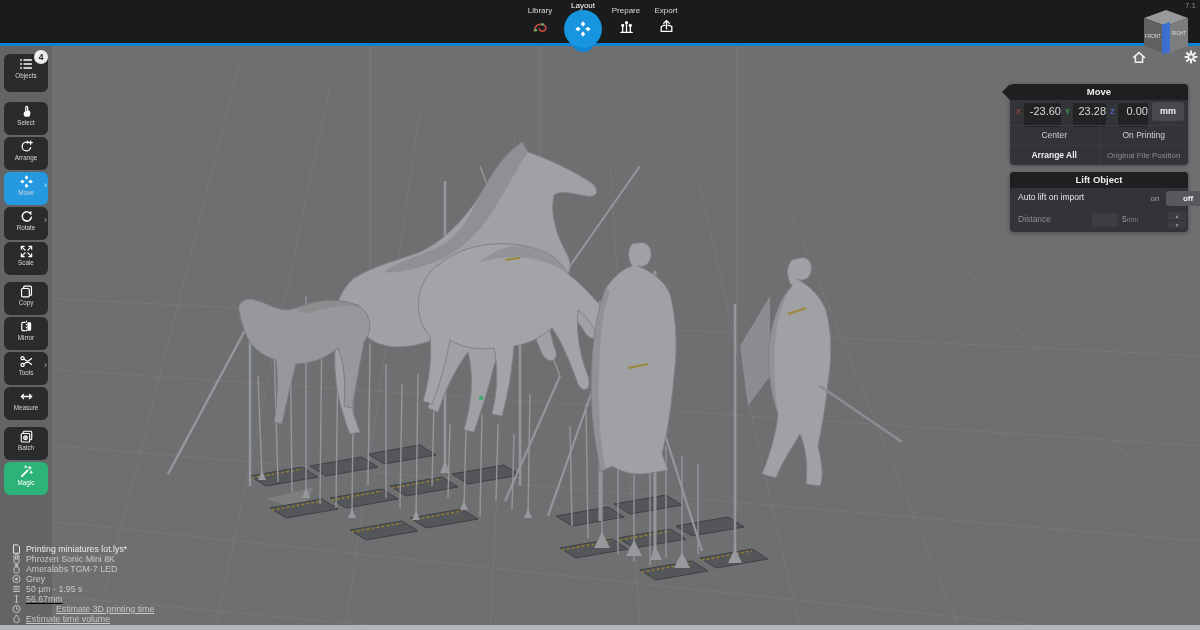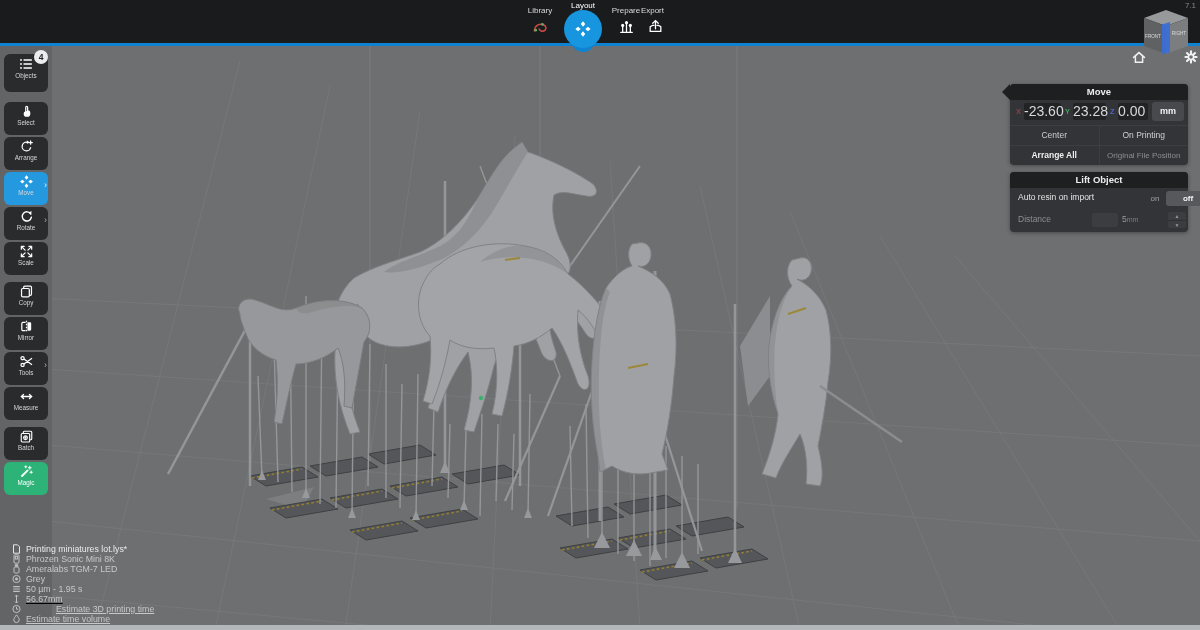--- a/index.html
+++ b/index.html
@@ -40,22 +40,22 @@
 
   
   .panel { position:absolute; left:1010px; width:178px; background:#323437; border-radius:4px; z-index:20;
      box-shadow:0 1px 4px rgba(0,0,0,.35); overflow:visible; }
   .panel-header { background:#1d1f21; border-radius:4px 4px 0 0; height:16px; text-align:center;
      font-size:9.5px; font-weight:bold; color:#ededee; line-height:16px; }
   #move-panel { top:84px; height:81px; }
   #collapse-notch { position:absolute; left:-8px; top:0; width:0; height:0;
      border-top:8px solid transparent; border-bottom:8px solid transparent; border-right:8px solid #1d1f21; }
   .axis-label { position:absolute; top:23px; font-size:7.5px; font-weight:bold; }
-  .axis-input { position:absolute; top:19px; height:17px; background:#212325; border-radius:2px;
-     color:#d7d8da; font-size:14px; line-height:17px; text-align:left; }
+  .axis-input { position:absolute; top:19px; height:24px; background:#212325; border-radius:2px;
+     color:#d7d8da; font-size:11px; line-height:17px; text-align:right; }
   #mm-btn { position:absolute; left:142px; top:18px; width:32px; height:19px; background:#47494c;
      border-radius:3px; color:#f2f3f4; font-size:9px; font-weight:bold; text-align:center; line-height:19px; cursor:pointer; }
   .btn-row { position:absolute; left:0; width:178px; height:20px; display:flex; border-top:1px solid #3c3e41; }
   .btn-cell { flex:1; text-align:center; line-height:19px; font-size:8.5px; color:#cfd0d2; cursor:pointer; }
   .btn-cell + .btn-cell { border-left:1px solid #3c3e41; }
   .btn-bold { font-weight:bold; color:#ededee; }
   .btn-dim { color:#8b8d90; font-size:8px; }
 
   #lift-panel { top:172px; height:60px; }
   .lift-row { position:absolute; left:0; width:178px; height:20px; }
@@ -346,21 +346,21 @@
 </div>
 <div class="tab" style="left:604px; top:6px; width:44px;">
   <div class="tab-label">Prepare</div>
   <svg class="tab-icon" width="17" height="17" viewBox="0 0 16 16" fill="none" stroke="#fff" stroke-width="1.2" stroke-linecap="round">
     <path d="M2.6 13.6h10.8 M4.4 13.6V8 M8 13.6V5.4 M11.6 13.6V8"></path>
     <circle cx="4.4" cy="7" r="1.5" fill="#fff" stroke="none"></circle>
       <circle cx="8" cy="4.4" r="1.5" fill="#fff" stroke="none"></circle>
       <circle cx="11.6" cy="7" r="1.5" fill="#fff" stroke="none"></circle>
   </svg>
 </div>
-<div class="tab" style="left:620px; top:6px; width:44px;text-align:right;">
+<div class="tab" style="left:644px; top:6px; width:44px;">
   <div class="tab-label">Export</div>
   <svg class="tab-icon" width="17" height="17" viewBox="0 0 16 16" fill="none" stroke="#fff" stroke-width="1.2" stroke-linecap="round">
     <path d="M8 10.2V2.6 M5.4 5 8 2.4 10.6 5"></path>
       <path d="M3 8.2l2.2-1.2h1.4 M9.4 7h1.4L13 8.2v4.4H3V8.2"></path>
   </svg>
 </div>
 
 <div id="version" class="abs">7.1</div>
 
 <svg id="navcube" class="abs" width="58" height="52" viewBox="0 0 58 52">
@@ -510,21 +510,21 @@
   </div>
   <div class="btn-row" style="top:61px;">
     <div class="btn-cell btn-bold">Arrange All</div>
     <div class="btn-cell btn-dim">Original File Position</div>
   </div>
 </div>
 
 <div id="lift-panel" class="panel">
   <div class="panel-header">Lift Object</div>
   <div class="lift-row" style="top:16px;">
-    <span class="lift-label">Auto resin on import</span>
+    <span class="lift-label">Auto lift on import</span>
     <div id="on-pill">on</div>
     <div id="off-pill">off</div>
   </div>
   <div class="lift-row" style="top:38px;">
     <span class="lift-label dim">Distance</span>
     <div id="dist-box"></div>
     <span id="dist-val"><span>5</span><span id="dist-unit">mm</span></span>
     <div id="stepper">
       <div>▲</div>
       <div style="border-top:1px solid #2e3032;">▼</div>

